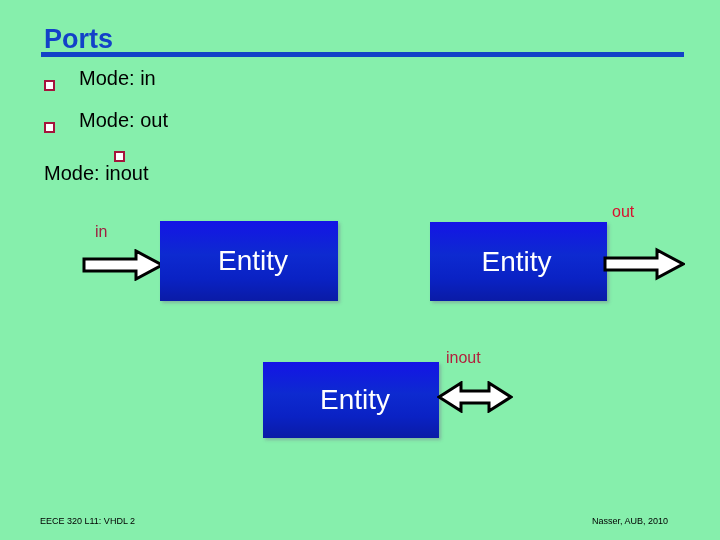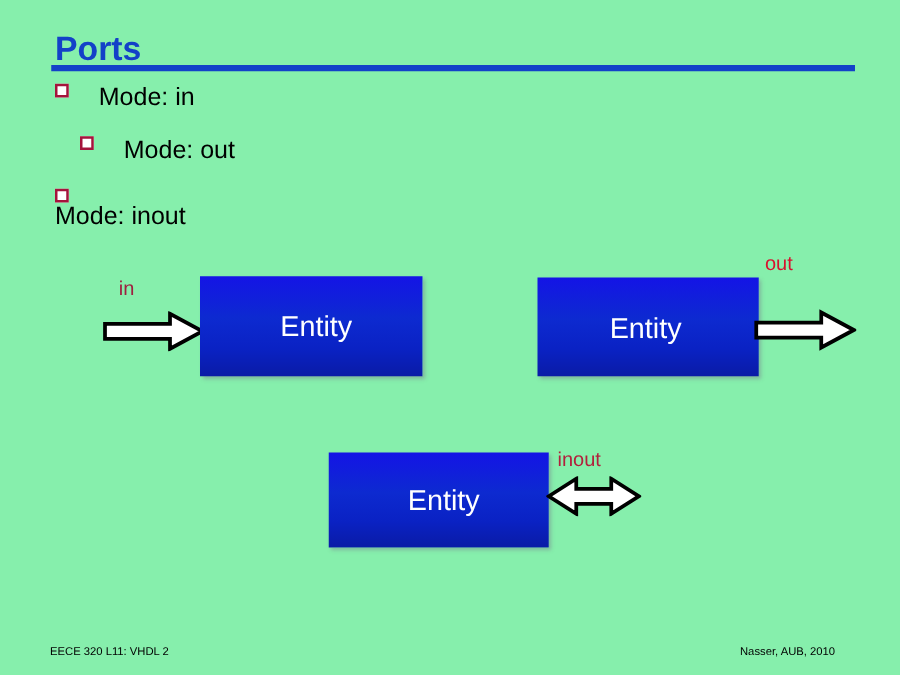--- a/index.html
+++ b/index.html
@@ -38,25 +38,25 @@
     width: 643px;
     height: 5px;
     background: #1341c8;
   }
 
   
   .bullet-row {
     position: absolute;
     left: 44px;
     display: flex;
-    align-items: flex-start;
+    align-items: flex-end;
     height: 24px;
   }
   .bullet-row.b0 { top: 66px; }
-  .bullet-row.b1 { top: 108px; margin-left: 20px; }
+  .bullet-row.b1 { top: 108px; }
   .bullet-row.b2 { top: 150px; flex-direction: column; }
 
   .bullet-mark {
     width: 11px;
     height: 11px;
     border: 2px solid #a5143c;
     box-sizing: border-box;
     background: #ffffff;
     flex: 0 0 auto;
     margin-right: 24px;
@@ -74,21 +74,21 @@
   .entity-box {
     position: absolute;
     background: linear-gradient(to bottom, #1414e6 0%, #0d2ad0 42%, #0a22c4 72%, #0a1ba6 100%);
     display: flex;
     align-items: center;
     justify-content: center;
     box-shadow: 2px 2px 3px rgba(120,120,140,0.45);
   }
   .entity-label {
     color: #ffffff;
-    font-size: 23px;
+    font-size: 28px;
     line-height: 26px;
     white-space: nowrap;
   }
 
   #box-in    { left: 160px; top: 221px; width: 178px; height: 80px; }
   #box-out   { left: 430px; top: 222px; width: 177px; height: 79px; }
   #box-inout { left: 263px; top: 362px; width: 176px; height: 76px; }
 
   
   #box-in .entity-label    { transform: translateX(4px); }
@@ -97,21 +97,21 @@
 
   
   .port-label {
     position: absolute;
     font-size: 16px;
     line-height: 24px;
     white-space: nowrap;
   }
   #label-in    { left: 95px;  top: 220px; color: #9e2040; }
   #label-out   { left: 612px; top: 200px; color: #d8102e; }
-  #label-inout { left: 446px; top: 357px; color: #b21f3c; }
+  #label-inout { left: 446px; top: 346px; color: #b21f3c; }
 
   
   .arrow {
     position: absolute;
     display: block;
   }
   #arrow-in    { left: 82px;  top: 249px; width: 82px; height: 32px; }
   #arrow-out   { left: 603px; top: 247px; width: 82px; height: 34px; }
   #arrow-inout { left: 437px; top: 381px; width: 76px; height: 32px; }
 

